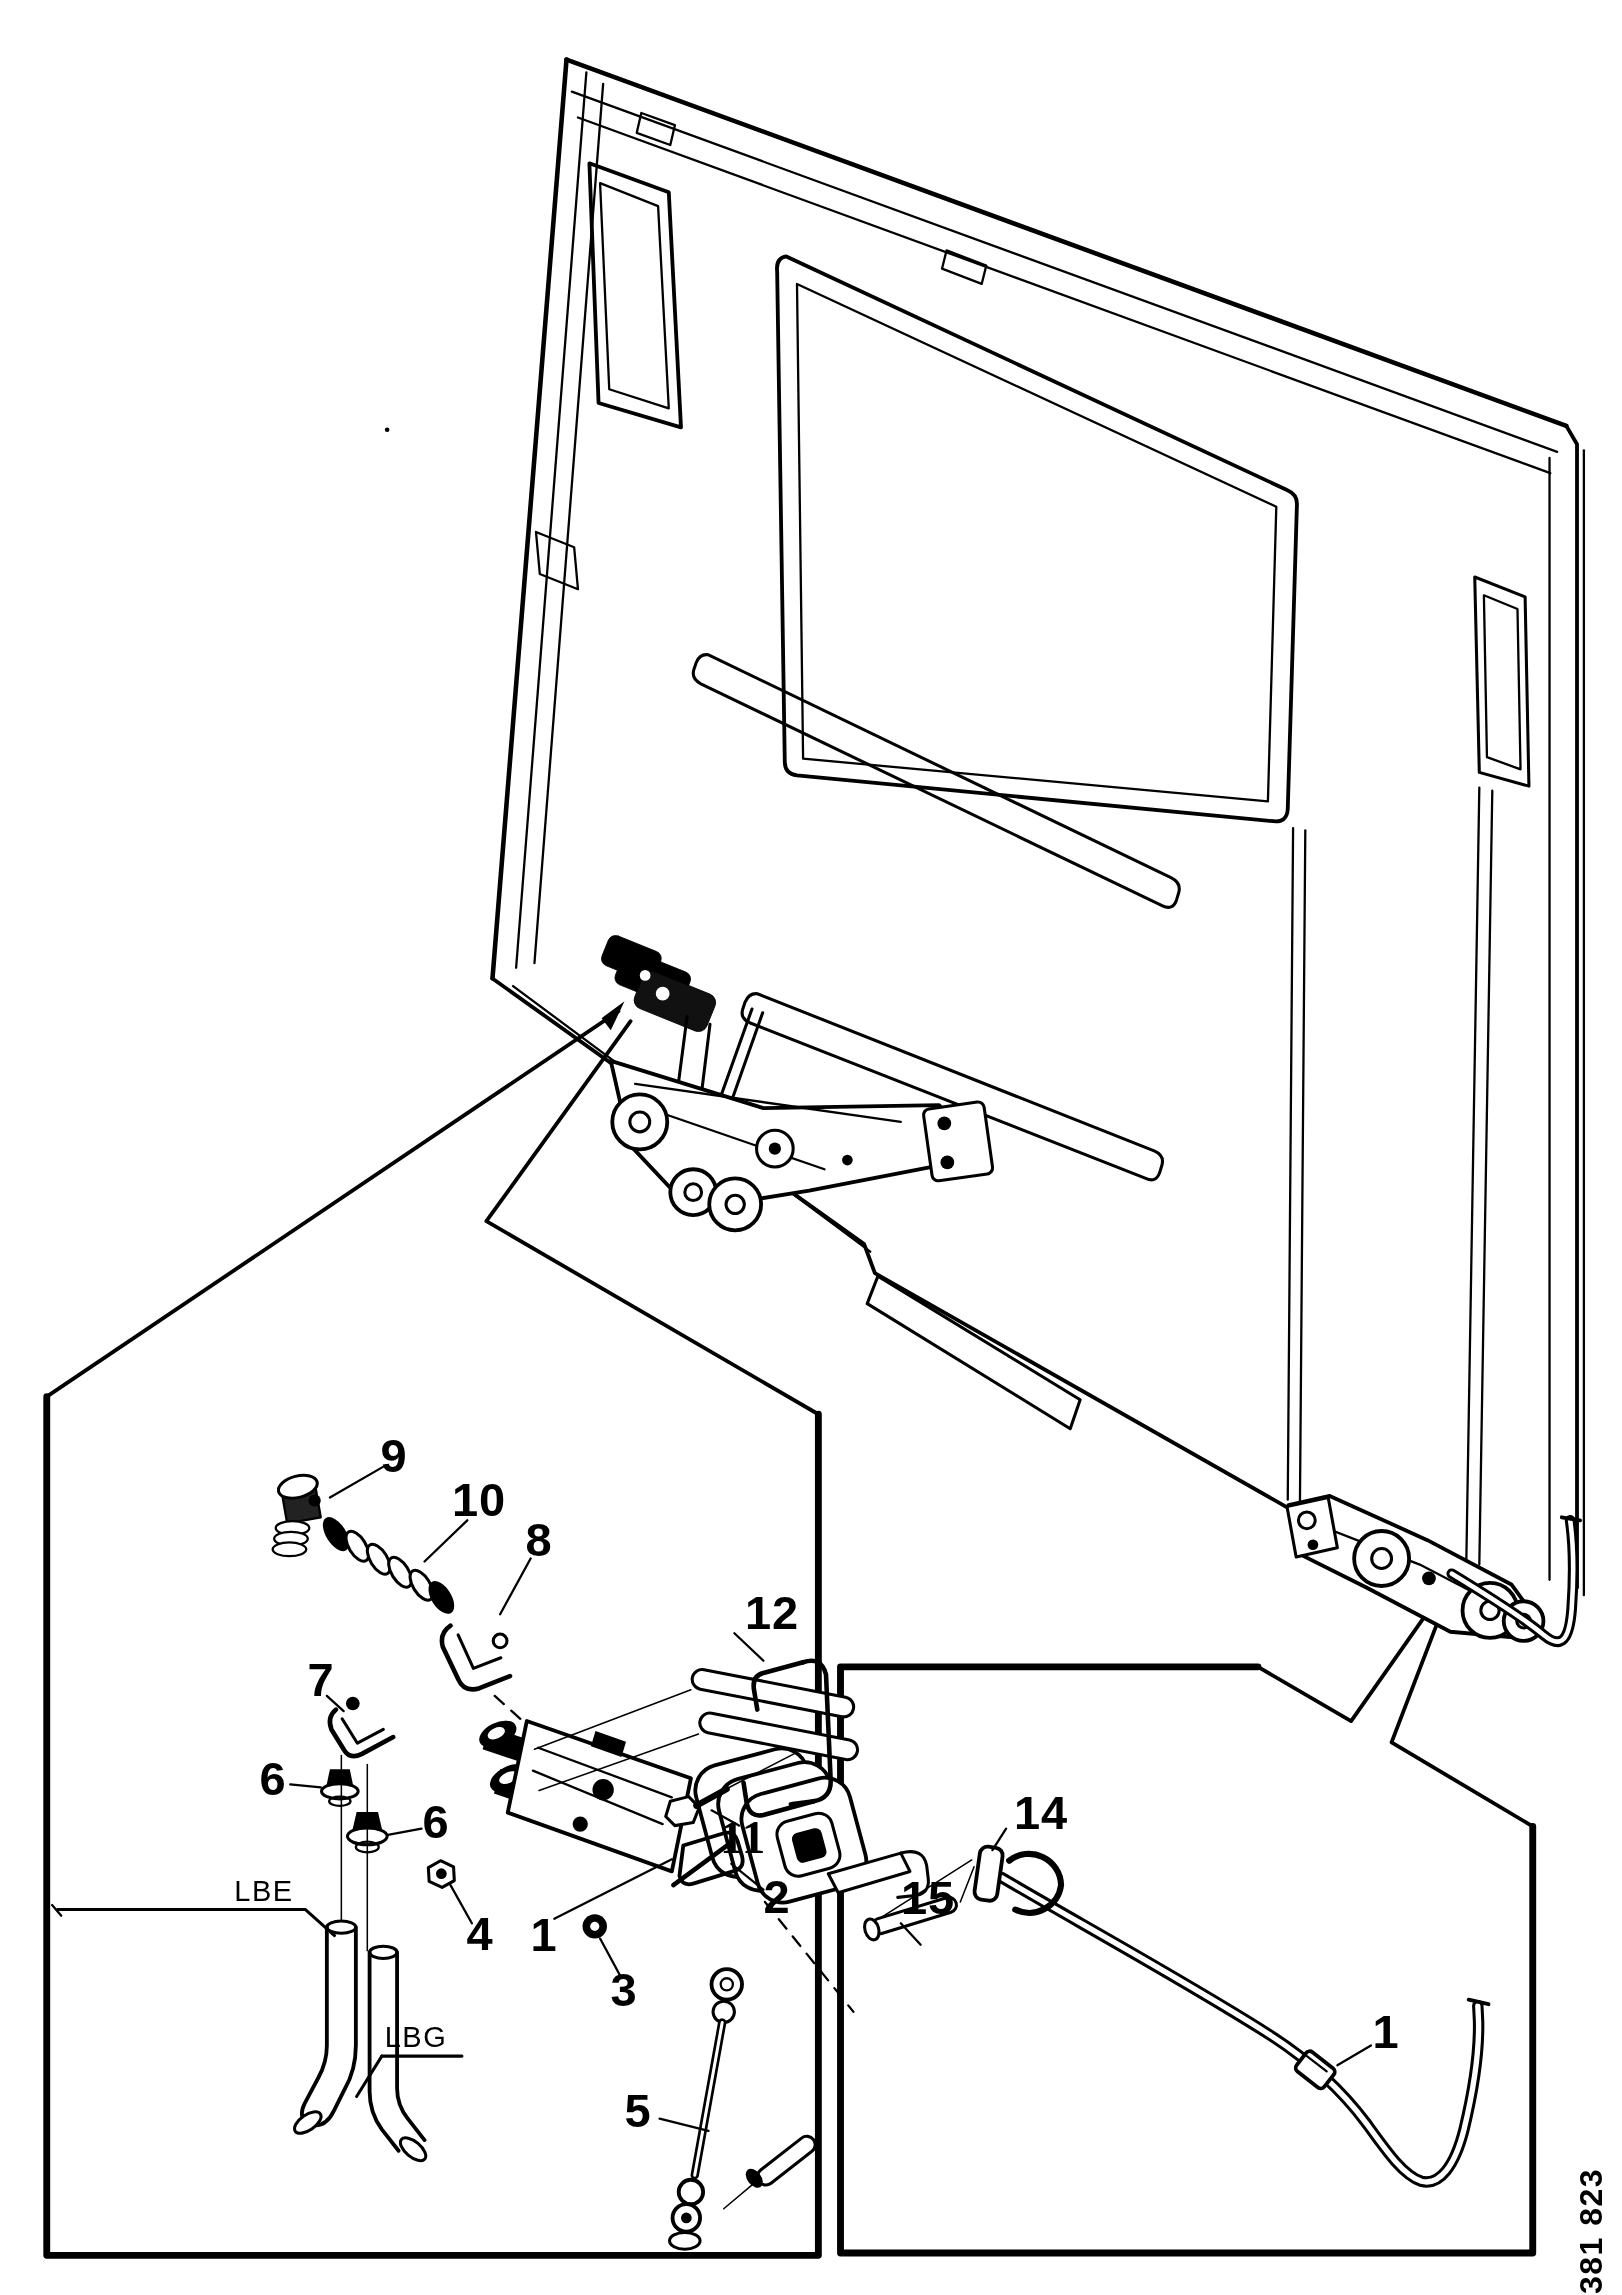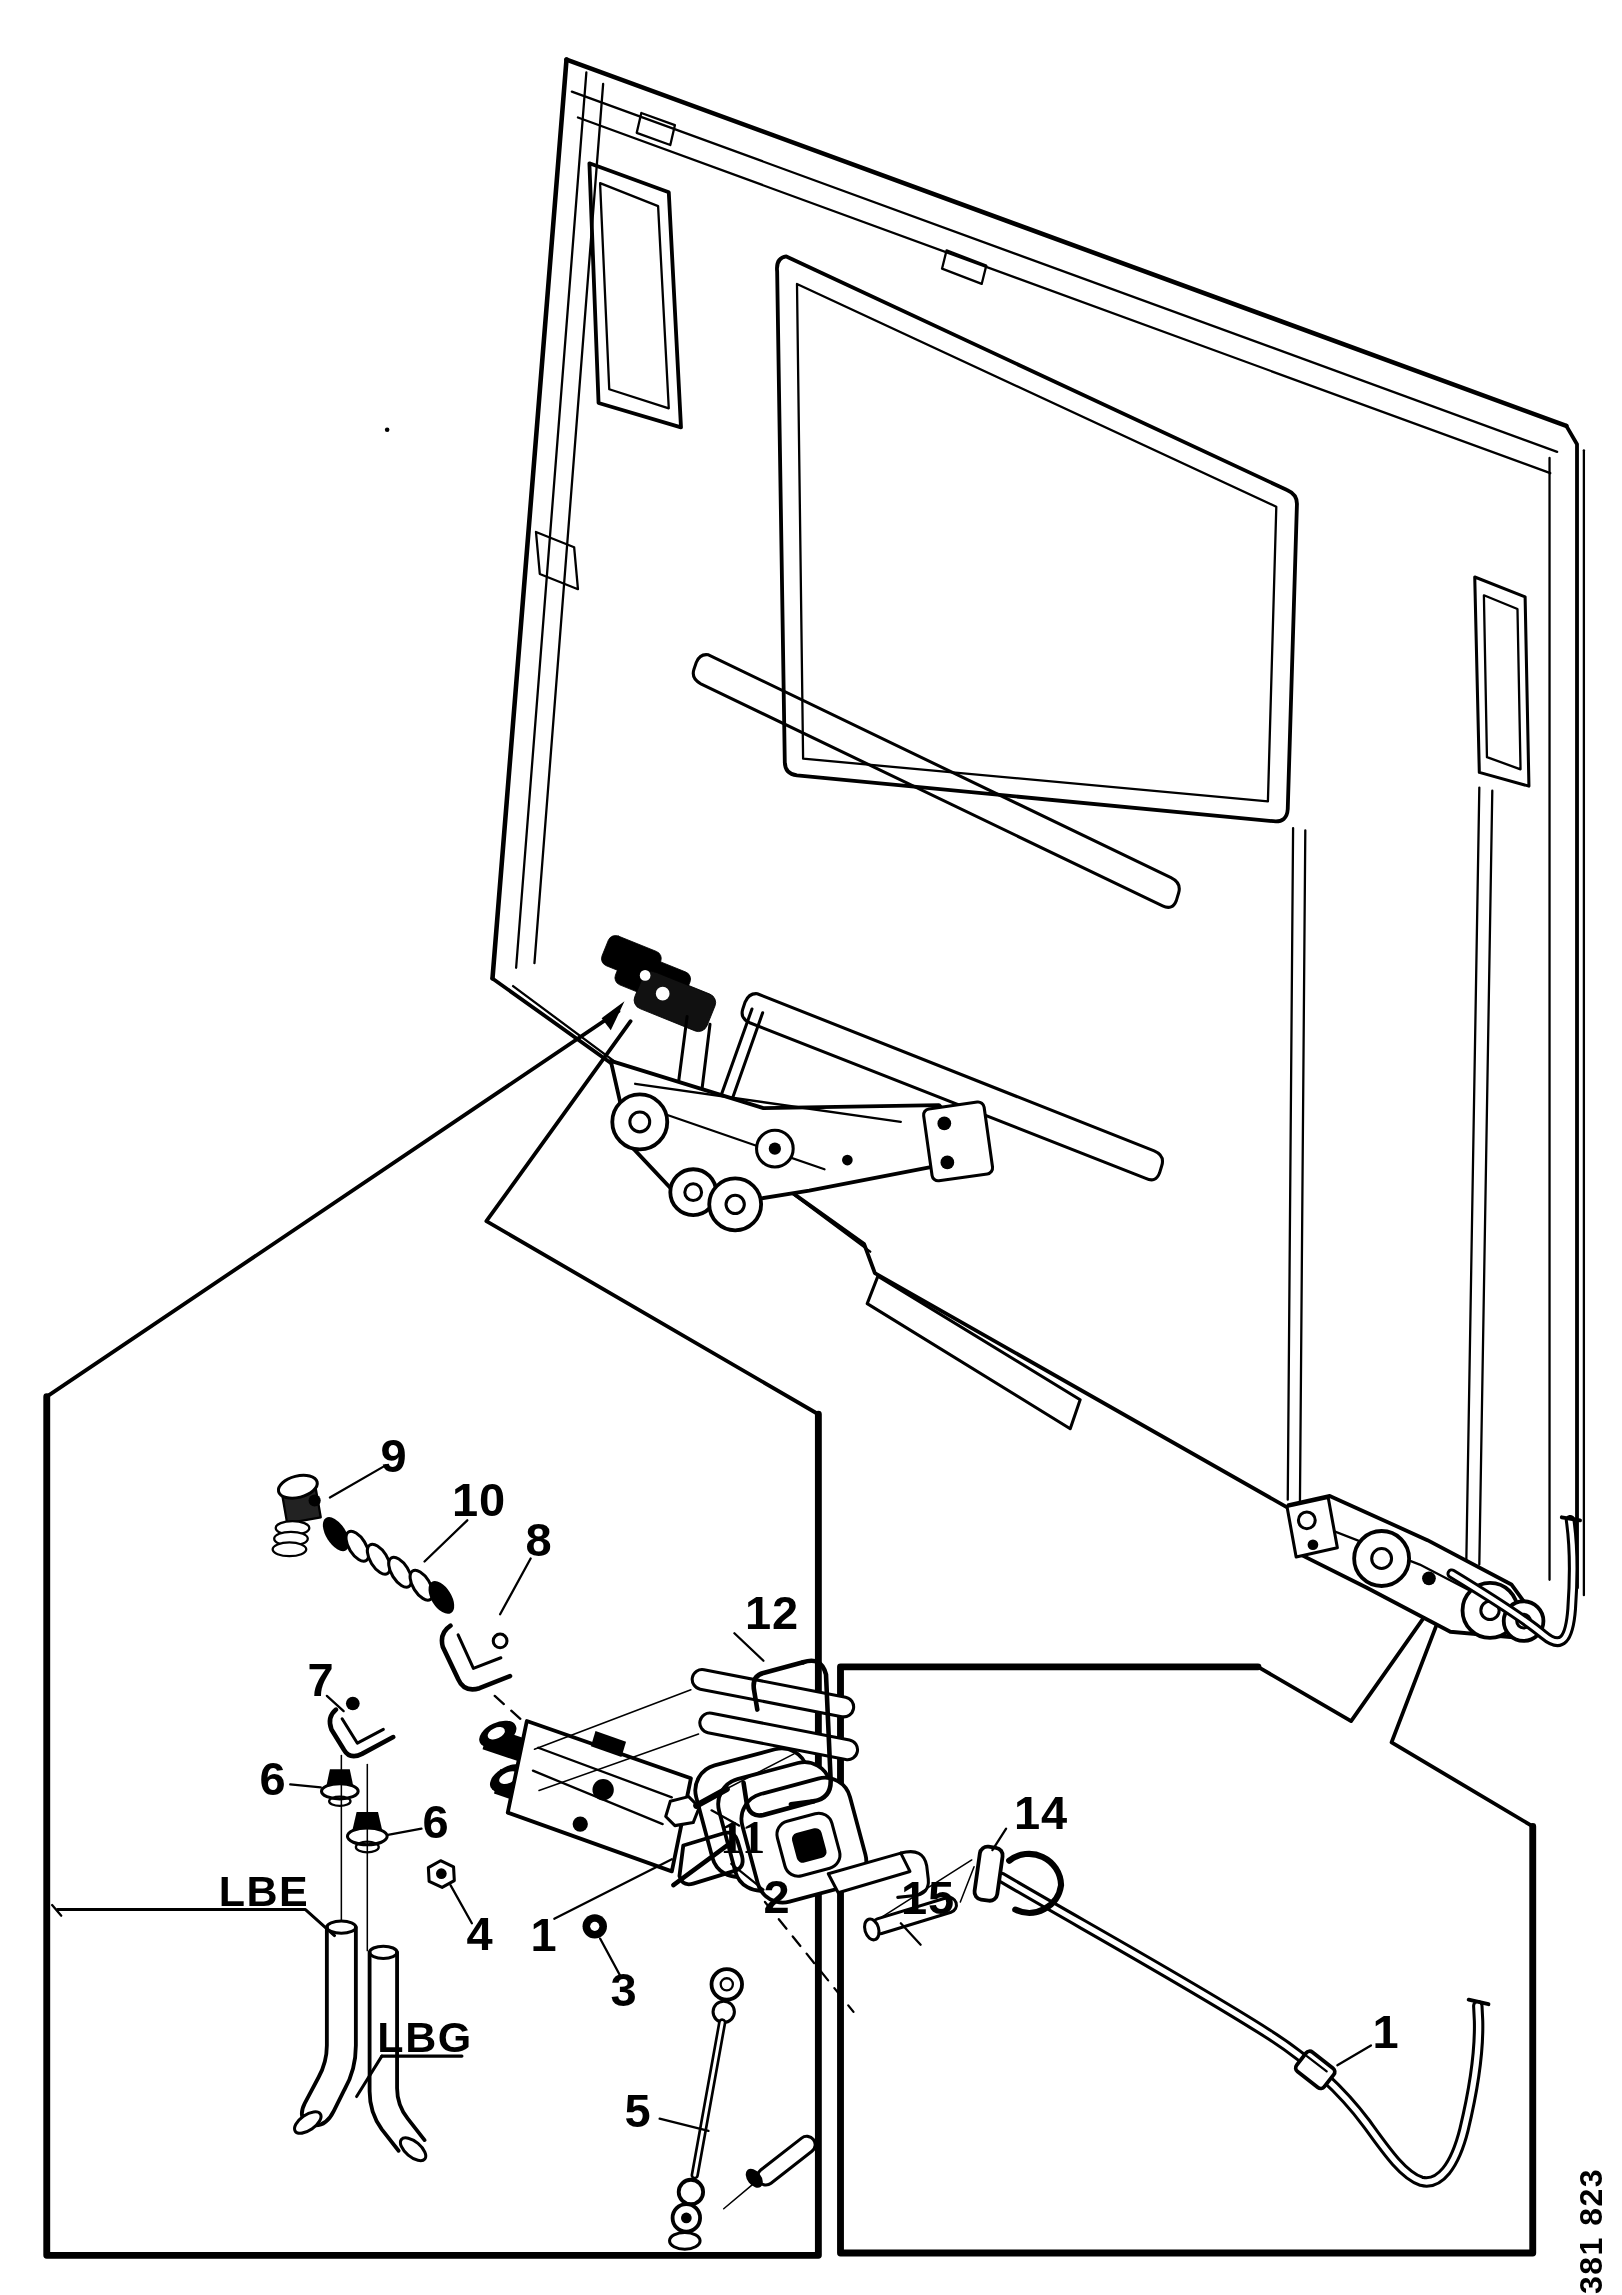--- a/index.html
+++ b/index.html
@@ -1,21 +1,21 @@
 <!DOCTYPE html>
 <html style="font-size:12.2px"><head>
 <meta charset="utf-8">
 <style>
   html,body{margin:0;padding:0;background:#ffffff;}
   #page{position:relative;width:1623px;height:2295px;background:#ffffff;overflow:hidden;
         font-family:"Liberation Sans", sans-serif;}
   #drawing{position:absolute;left:0;top:0;width:1623px;height:2295px;}
   .callout{position:absolute;transform:translate(-50%,-50%);font-size:47px;font-weight:700;
            color:#000;letter-spacing:0.8px;white-space:nowrap;line-height:1;}
-  .portlabel{font-size:43px;font-weight:700;letter-spacing:1.5px;}
+  .portlabel{font-size:29px;font-weight:400;letter-spacing:1.5px;}
   .fignum{position:absolute;transform:translate(-50%,-50%) rotate(-90deg);font-size:32px;
           font-weight:700;color:#000;white-space:nowrap;letter-spacing:1.5px;}
 </style>
 </head>
 <body>
 
 <div id="page">
 
 <svg id="drawing" viewBox="0 0 2126 3007" fill="none" stroke="#000" stroke-linecap="round" stroke-linejoin="round">
 
@@ -274,18 +274,18 @@
   <div class="callout" style="left:480px;top:1933px;">4</div>
   <div class="callout" style="left:544px;top:1934px;">1</div>
   <div class="callout" style="left:624px;top:1989px;">3</div>
   <div class="callout" style="left:777px;top:1896px;">2</div>
   <div class="callout" style="left:743px;top:1837px;font-family:Liberation Serif, serif;">11</div>
   <div class="callout" style="left:638px;top:2110px;">5</div>
   <div class="callout" style="left:1009px;top:1812px;margin-left:32px;">14</div>
   <div class="callout" style="left:928px;top:1897px;">15</div>
   <div class="callout" style="left:1386px;top:2031px;">1</div>
   <div class="callout portlabel" style="left:264px;top:1891px;">LBE</div>
-  <div class="callout portlabel" style="left:425px;top:2037px;">LBG</div>
+  <div class="callout portlabel" style="left:416px;top:2037px;">LBG</div>
 
   <div class="fignum" style="left:1591px;top:2231px;">381 823</div>
 
 </div>
 
 
 </body></html>

